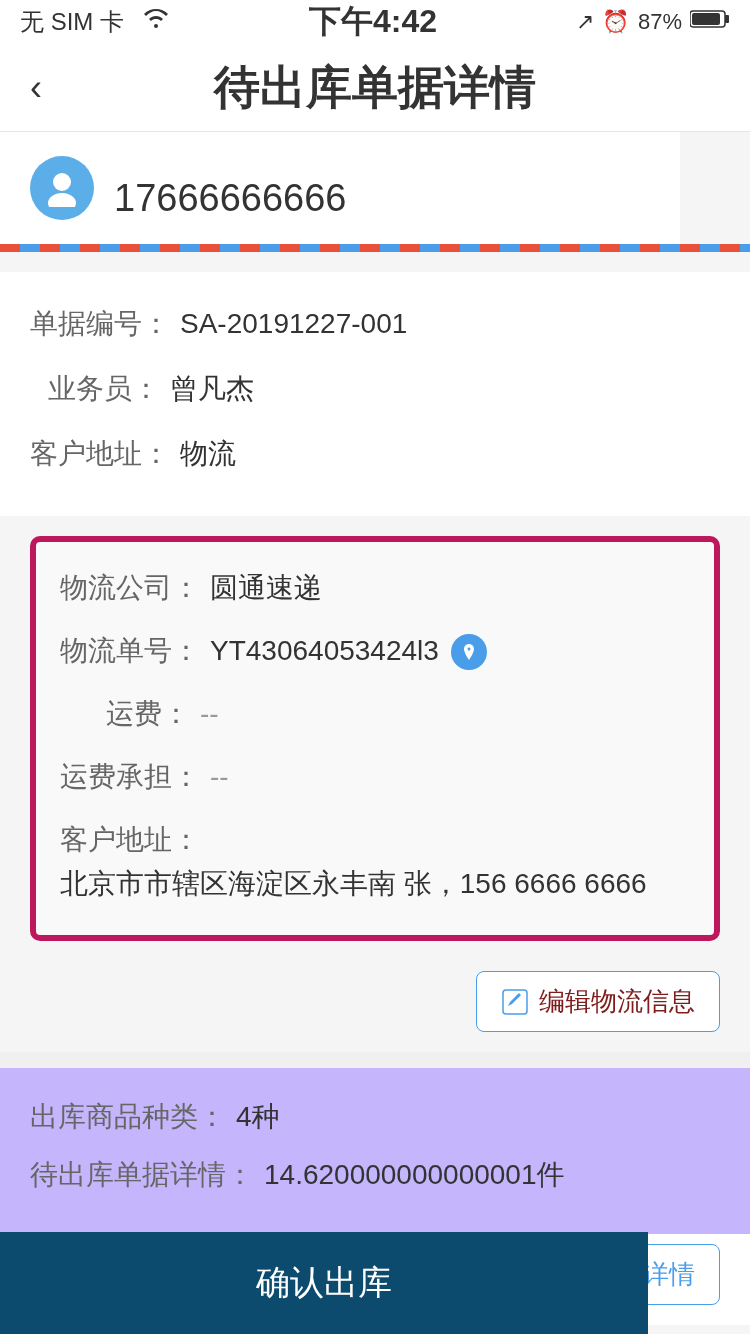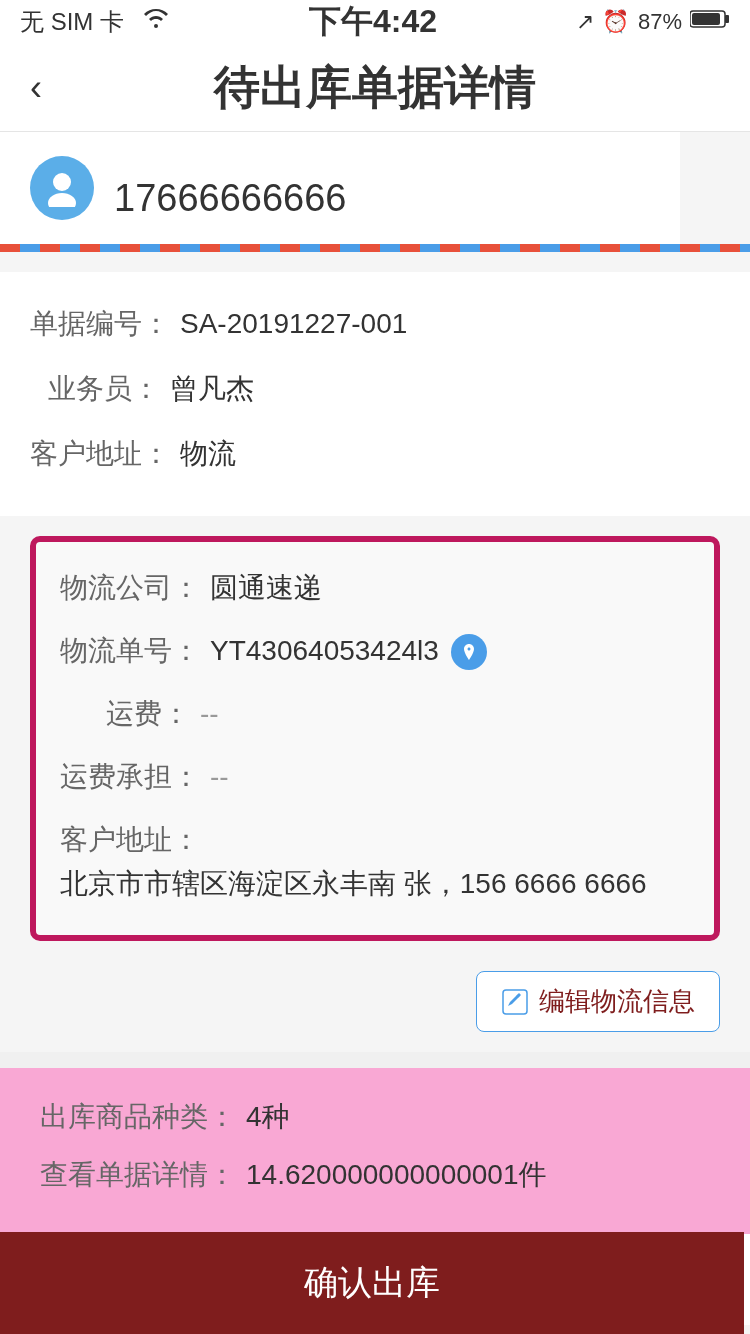--- a/index.html
+++ b/index.html
@@ -182,22 +182,22 @@
     
     .section-separator {
       width: 750px;
       height: 16px;
       background: #f0f0f0;
       margin: 0;
     }
 
     
     .goods-section {
-      background: #f9a8d4;
-      padding: 30px 30px 20px 40px;
+      background: #c4b5fd;
+      padding: 30px 30px 20px 30px;
       margin-top: 0;
     }
     .goods-row {
       display: flex;
       align-items: center;
       margin-bottom: 20px;
       font-size: 28px;
     }
     .goods-label {
       color: #666;
@@ -235,22 +235,22 @@
     .bottom-spacer {
       height: 200px;
       background: #f5f5f5;
     }
 
     
     .confirm-btn-container {
       position: fixed;
       bottom: 0;
       left: 0;
-      width: 744px;
-      background: #7f1d1d;
+      width: 648px;
+      background: #0c4a6e;
       padding: 28px 0;
       text-align: center;
       cursor: pointer;
     }
     .confirm-btn-text {
       color: #fff;
       font-size: 34px;
       font-weight: 500;
     }
   </style>
@@ -357,21 +357,21 @@
 </div>
 
 <div class="section-separator"></div>
 
 <div class="goods-section">
   <div class="goods-row">
     <span class="goods-label">出库商品种类：</span>
     <span class="goods-value">4种</span>
   </div>
   <div class="goods-row">
-    <span class="goods-label">查看单据详情：</span>
+    <span class="goods-label">待出库单据详情：</span>
     <span class="goods-value">14.620000000000001件</span>
   </div>
 </div>
 
 <div class="view-details-btn-container">
   <button class="view-btn">
     <svg width="28" height="28" viewBox="0 0 28 28">
       <rect x="4" y="2" width="20" height="24" rx="2" ry="2" stroke="#4a9de8" stroke-width="1.5" fill="none"></rect>
       <line x1="8" y1="9" x2="20" y2="9" stroke="#4a9de8" stroke-width="1.5"></line>
       <line x1="8" y1="14" x2="20" y2="14" stroke="#4a9de8" stroke-width="1.5"></line>

